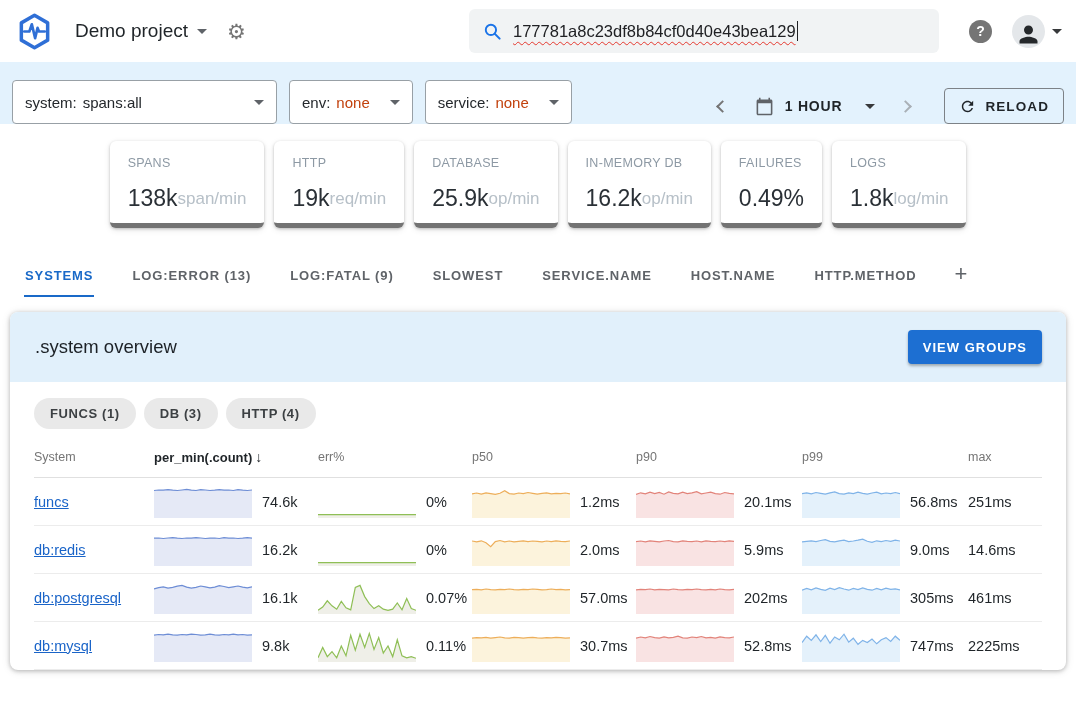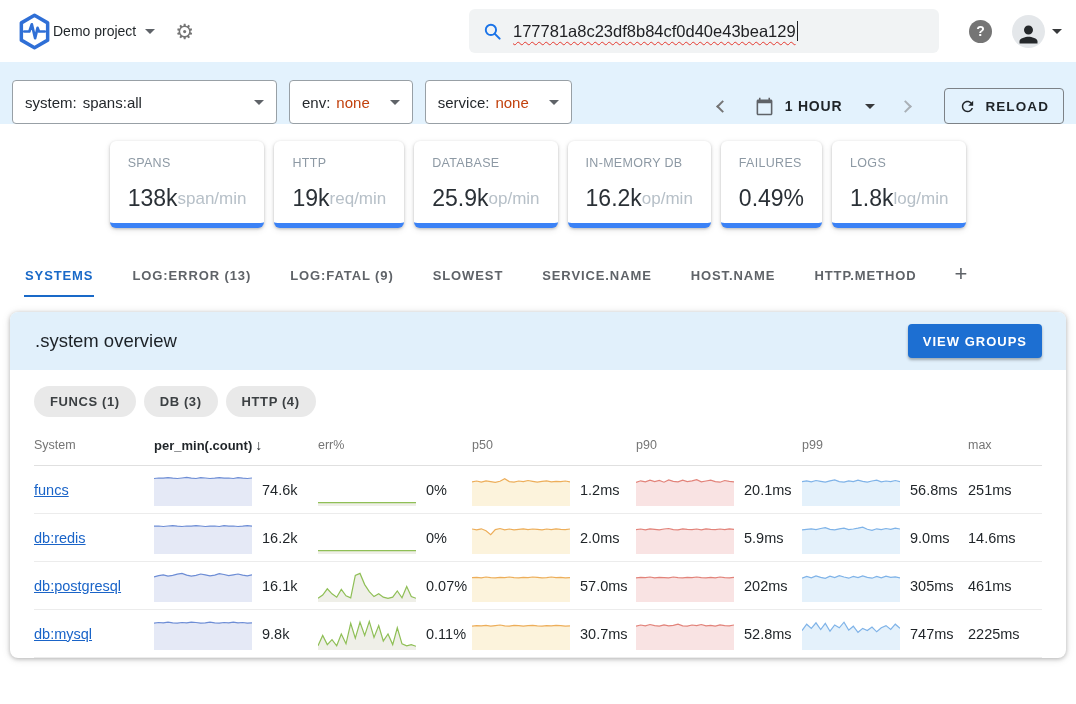--- a/index.html
+++ b/index.html
@@ -2,21 +2,21 @@
 <html><head>
 <meta charset="utf-8">
 <style>
   * { box-sizing: border-box; margin: 0; padding: 0; }
   html,body { width:1076px; height:704px; overflow:hidden; background:#fff;
     font-family:"Liberation Sans", sans-serif; color:#202124; }
 
   
   .topbar { height:62px; display:flex; align-items:center; padding:0 14px 0 12px; background:#fff; }
   .logo { width:37px; height:37px; margin-left:4px; }
-  .project { display:flex; align-items:center; gap:9px; font-size:14px; color:#1f2428; cursor:pointer; }
+  .project { display:flex; align-items:center; gap:9px; margin-left:22px; font-size:19px; color:#1f2428; cursor:pointer; }
   .tri { width:0; height:0; border-left:5px solid transparent; border-right:5px solid transparent; border-top:5px solid #5f6368; }
   .tri.dark { border-top-color:#37393b; }
   .gear { margin-left:20px; font-size:21px; color:#757575; line-height:1; cursor:pointer; }
   .search { width:470px; height:44px; margin-left:auto; background:#f1f3f4; border-radius:6px;
     display:flex; align-items:center; gap:11px; padding:0 14px;text-align:right; }
   .search-text { font-size:16.5px; color:#202124; white-space:nowrap; }
   .search-text .misspelled { text-decoration:underline; text-decoration-style:wavy; text-decoration-color:#e5392f; text-decoration-thickness:1px; text-underline-offset:4px; }
   .cursor { display:inline-block; width:1.5px; height:20px; background:#202124; vertical-align:-4px; margin-left:1px; }
   .help { width:23px; height:23px; border-radius:50%; background:#757575; color:#fff; font-size:14px; font-weight:bold;
     display:flex; align-items:center; justify-content:center; margin-left:30px; cursor:pointer; }
@@ -38,38 +38,38 @@
   .chev.left { transform:rotate(45deg); }
   .chev.right { transform:rotate(-135deg); border-color:#a9b0b6; }
   .cal { margin-left:28px; cursor:pointer; display:flex; }
   .period { display:flex; align-items:center; gap:23px; margin-left:11px; font-size:14px; font-weight:bold; letter-spacing:.8px; color:#1f2428; cursor:pointer; }
   .timegroup .chev.right { margin-left:26px; }
   .reload { margin-left:34px; height:36px; border:1px solid #7d8287; border-radius:4px; background:transparent;
     display:flex; align-items:center; gap:9px; padding:0 14px; font-size:13.5px; font-weight:bold; letter-spacing:1.1px; color:#1f2428; cursor:pointer; }
 
   
   .cards { display:flex; justify-content:center; gap:10px; padding:17px 0 18px; }
-  .card { background:#fff; border-radius:6px; border-bottom:5px solid #3b82f6; padding:15px 18px 11px;
+  .card { background:#fff; border-radius:6px; border-bottom:5px solid #737373; padding:15px 18px 11px;
     box-shadow:0 1px 3px rgba(0,0,0,.22), 0 2px 7px rgba(0,0,0,.09); }
   .card .mlbl { font-size:12.5px; color:#8d99a4; letter-spacing:.3px; margin-bottom:15px; white-space:nowrap; }
   .card .mrow { display:flex; align-items:center; gap:0; white-space:nowrap; }
   .card .mval { font-size:23px; color:#2a3036; }
   .card .munit { font-size:17px; color:#b7c0c8; }
 
   
   .tabbar { display:flex; align-items:center; gap:37px; padding:6px 24px 0; }
   .tab { font-size:13px; font-weight:bold; letter-spacing:.9px; color:#5f6368; padding:16px 1px 12px;
     border-bottom:2px solid transparent; cursor:pointer; white-space:nowrap; }
   .tab.active { color:#1969c8; border-bottom-color:#1969c8; }
   .tab-plus { font-size:22px; color:#5f6368; cursor:pointer; padding-bottom:2px; }
 
   
   .panel { margin:15px 10px 0; border-radius:8px; background:#fff; overflow:hidden;
     box-shadow:0 1px 4px rgba(0,0,0,.25), 0 1px 10px rgba(0,0,0,.1); }
-  .panel-head { background:#e1f0fb; height:58px; display:flex; align-items:center; justify-content:space-between; padding:0 24px 0 25px; }
+  .panel-head { background:#e1f0fb; height:70px; display:flex; align-items:center; justify-content:space-between; padding:0 24px 0 25px; }
   .panel-title { font-size:18.5px; color:#1c2126; }
   .btn-primary { background:#1d6fd2; color:#fff; border:none; border-radius:4px; height:34px; padding:0 15px;
     font-size:13px; font-weight:bold; letter-spacing:1px; cursor:pointer; box-shadow:0 2px 3px rgba(0,0,0,.3); font-family:inherit; }
 
   .chips { display:flex; gap:8px; padding:16px 24px 7px; }
   .chip { background:#e9e9e9; border-radius:16px; height:31px; display:flex; align-items:center; padding:0 16px;
     font-size:13px; letter-spacing:.6px; color:#3c4043; font-weight:bold; cursor:pointer; white-space:nowrap; }
 
   
   .table { margin:0 24px; }

